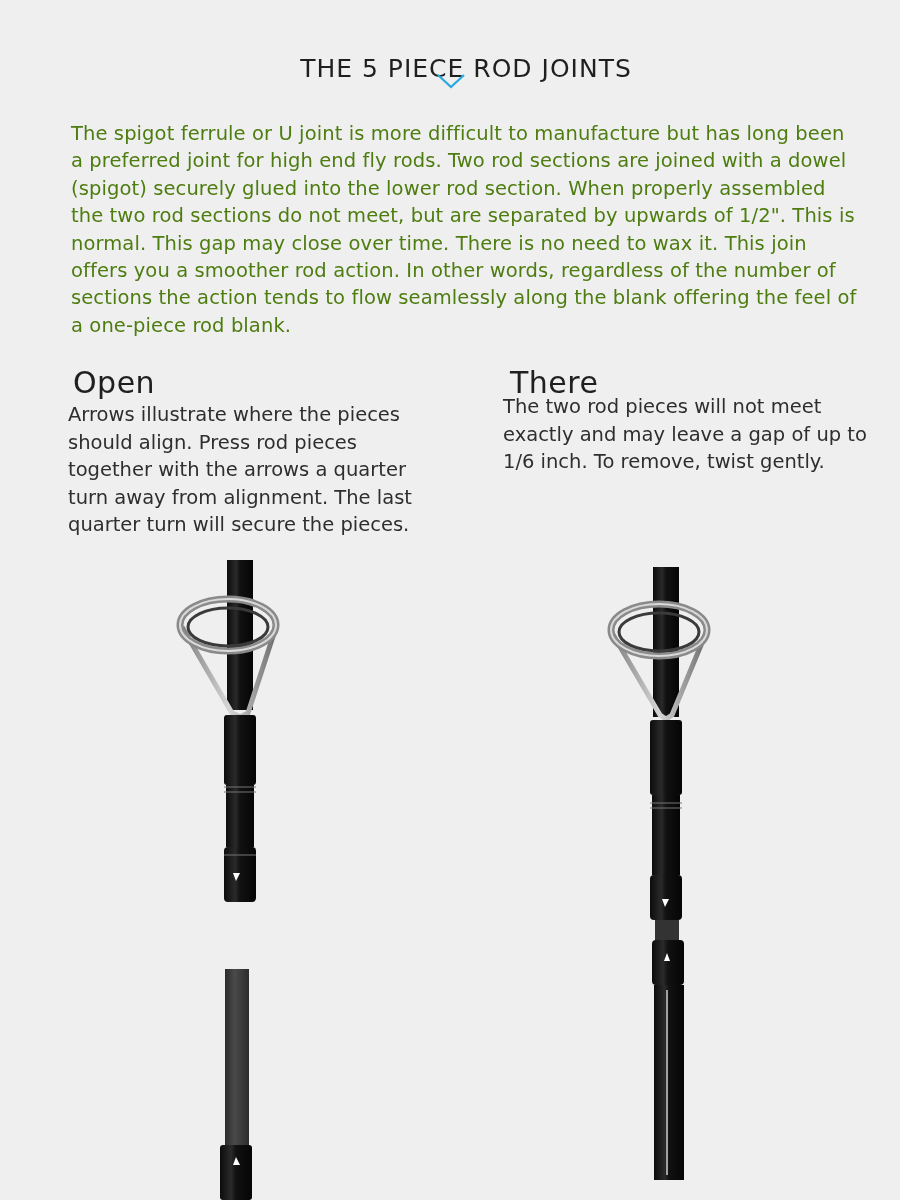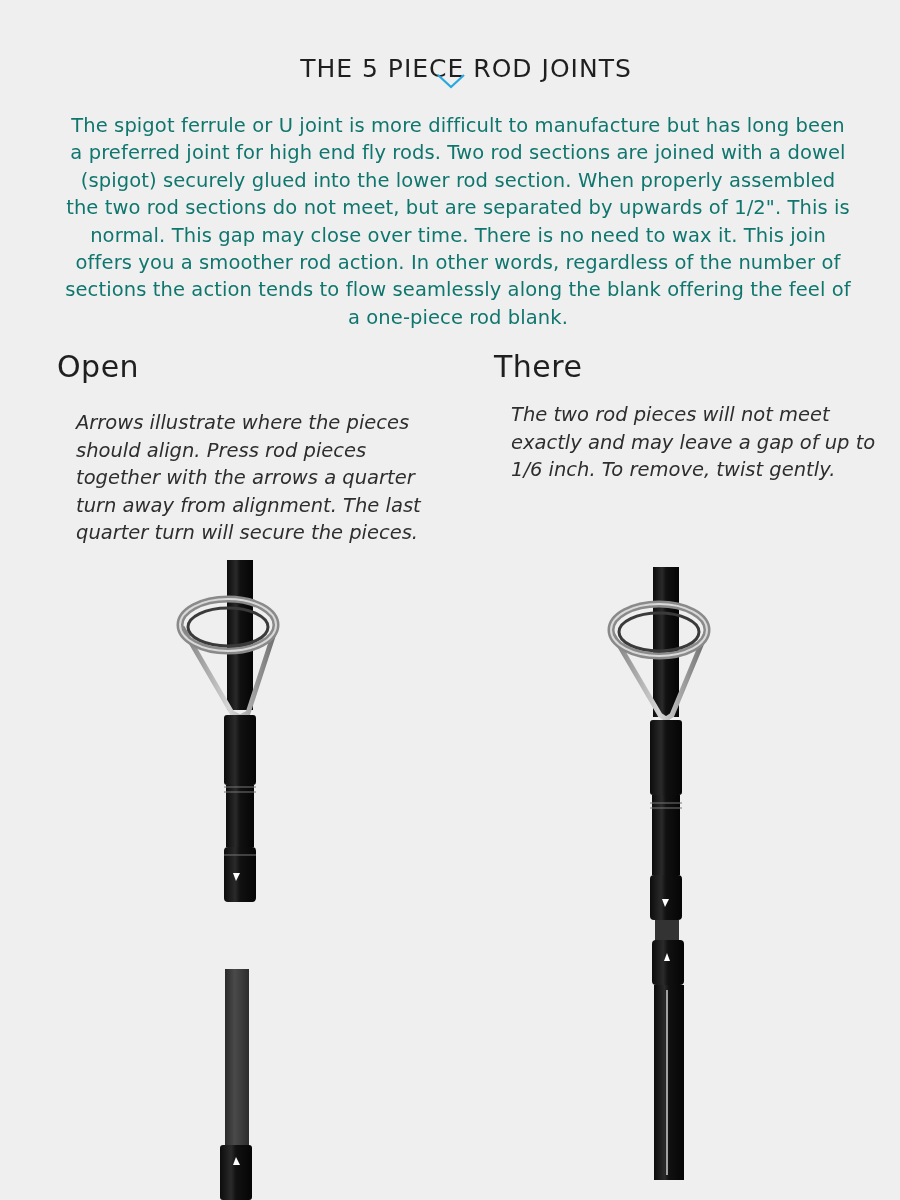--- a/index.html
+++ b/index.html
@@ -13,31 +13,30 @@
       position: absolute; left: 0; top: 38px; width: 900px;
       text-align: center; font-size: 25px; letter-spacing: 1px;
       font-weight: normal; color: #1f1f1f; margin: 16px;
       font-family: "DejaVu Sans", sans-serif;
     }
     .chevron {
       position: absolute; left: 436px; top: 72px; width: 30px; height: 18px;
     }
     .intro {
       position: absolute; left: 63px; top: 112px; width: 790px;
-      font-size: 19.5px; line-height: 27.4px; color: #0f766e;
-      margin: 0; letter-spacing: 0.1px; text-align: center;
+      font-size: 19.5px; line-height: 27.4px; color: #4d7c0f;
+      margin: 8px; letter-spacing: 0.1px;
     }
     .col-title {
-      position: absolute; font-size: 30px; margin: 0; font-weight: normal;
+      position: absolute; font-size: 30px; margin: 16px; font-weight: normal;
       color: #1f1f1f; letter-spacing: 0.5px;
     }
     .col-text {
-      position: absolute; font-size: 19.5px; line-height: 27.6px; margin: 16px;
+      position: absolute; font-size: 19.5px; line-height: 27.6px; margin: 8px;
       color: #2e2e2e;
-      font-style: italic;
     }
     .open-title { left: 57px; top: 349px; }
     .open-text { left: 60px; top: 393px; width: 360px; }
     .closed-title { left: 494px; top: 349px; }
     .closed-text { left: 495px; top: 385px; width: 370px; }
     .figure { position: absolute; }
   </style>
 </head>
 <body>
 

